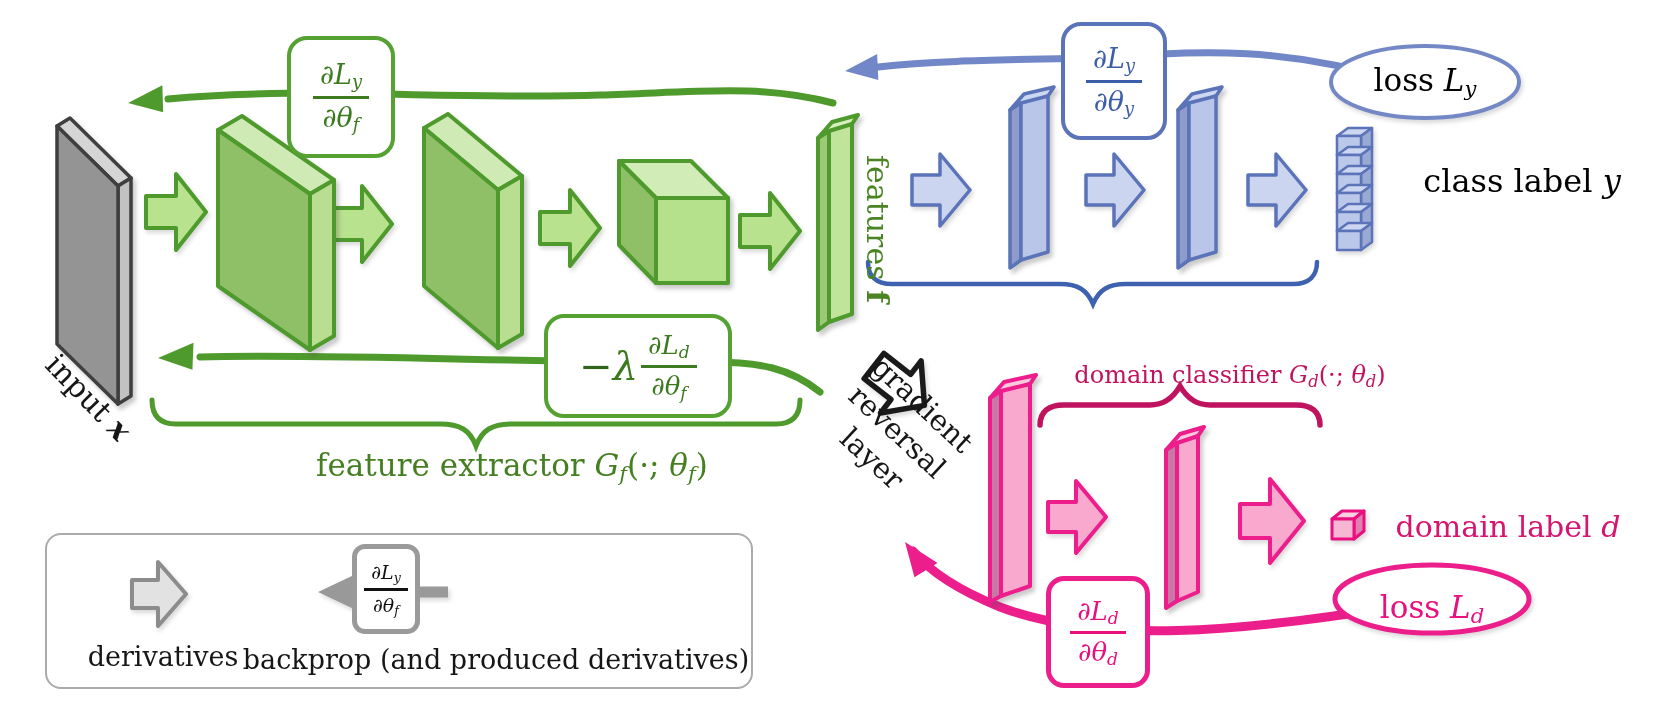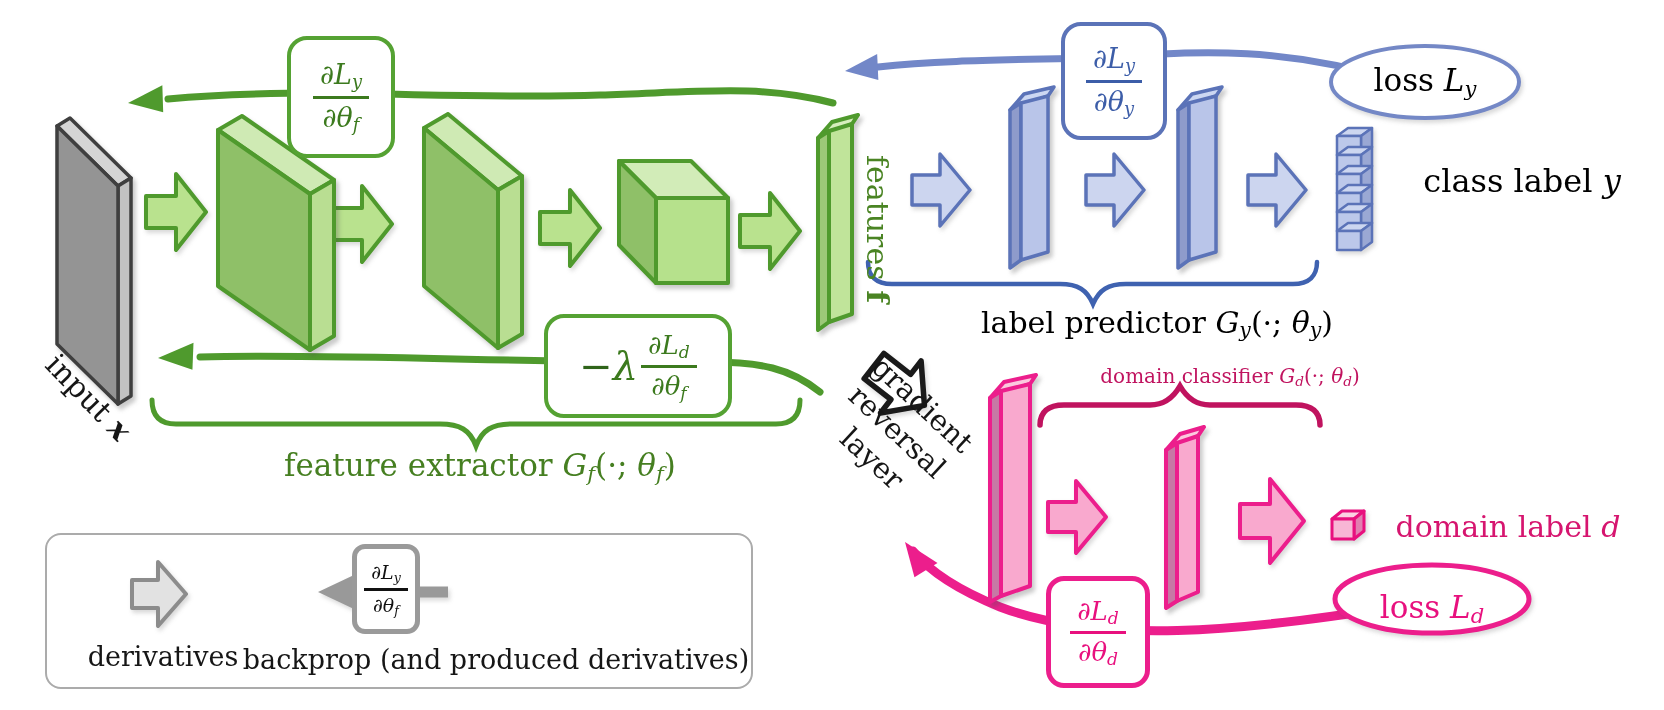--- a/index.html
+++ b/index.html
@@ -10,21 +10,21 @@
   #stage svg { position:absolute; left:0; top:0; }
   .sh { filter: drop-shadow(3px 4px 2px rgba(80,80,80,0.30)); }
   .shl { filter: drop-shadow(2px 3px 2px rgba(80,80,80,0.22)); }
 
   .lab {
     position:absolute; white-space:nowrap; transform:translate(-50%,-50%);
     font-family:"DejaVu Serif","Liberation Serif",serif; line-height:1.15;
   }
   .lab i { font-style:italic; }
   .lab sub { font-size:68%; vertical-align:-18%; }
-  .green-t  { color:#467f21; }
+  .green-t  { color:#467f21;margin-left:32px; }
   .green-t2 { color:#4a8423; }
   .blue-t   { color:#000000; }
   .pink-t   { color:#c0135f; }
   .pink-t2  { color:#d6156f; }
   .pinkb-t  { color:#e8107e; }
   .black-t  { color:#161616; }
 
   .frac-box {
     position:absolute; background:#fff; display:flex; align-items:center;
     justify-content:center; box-sizing:border-box; text-align:center;
@@ -228,23 +228,22 @@
 </div>
 <div class="lab black-t" style="left:163px; top:657px; font-size:27px;">derivatives</div>
 <div class="lab black-t" style="left:496px; top:660px; font-size:27px;">backprop (and produced derivatives)</div>
 
 <div class="lab black-t" style="left:88px; top:398px; font-size:30px; transform:translate(-50%,-50%) rotate(46deg);">input <b><i>x</i></b></div>
 
 <div class="lab green-t2" style="left:877px; top:229px; font-size:30px; transform:translate(-50%,-50%) rotate(90deg);">features <b>f</b></div>
 
 <div class="lab green-t" style="left:480px; top:467px; font-size:31px;">feature extractor <i>G<sub>f</sub></i>(·; <i>θ<sub>f</sub></i>)</div>
 
-<div class="lab blue-t" style="left:1157px; top:324px; font-size:30px;">label predictor <i>G<sub>y</sub></i>(·; <i>θ<sub>y</sub></i>)</div>
-
-<div class="lab pink-t" style="left:1230px; top:377px; font-size:20px;">domain classifier <i>G<sub>d</sub></i>(·; <i>θ<sub>d</sub></i>)</div>
+
+<div class="lab pink-t" style="left:1230px; top:377px; font-size:24px;">domain classifier <i>G<sub>d</sub></i>(·; <i>θ<sub>d</sub></i>)</div>
 
 <div class="lab pink-t2" style="left:1508px; top:527px; font-size:30px;">domain label <i>d</i></div>
 
 <div class="lab blue-t" style="left:1522px; top:181px; font-size:32px;">class label <i>y</i></div>
 
 <div class="lab blue-t" style="left:1425px; top:82px; font-size:31px;">loss <i>L<sub>y</sub></i></div>
 
 <div class="lab pinkb-t" style="left:1432px; top:599px; font-size:31px;margin-top:10px;">loss <i>L<sub>d</sub></i></div>
 
 <div class="grl-text black-t" style="left:897px; top:432px;">

